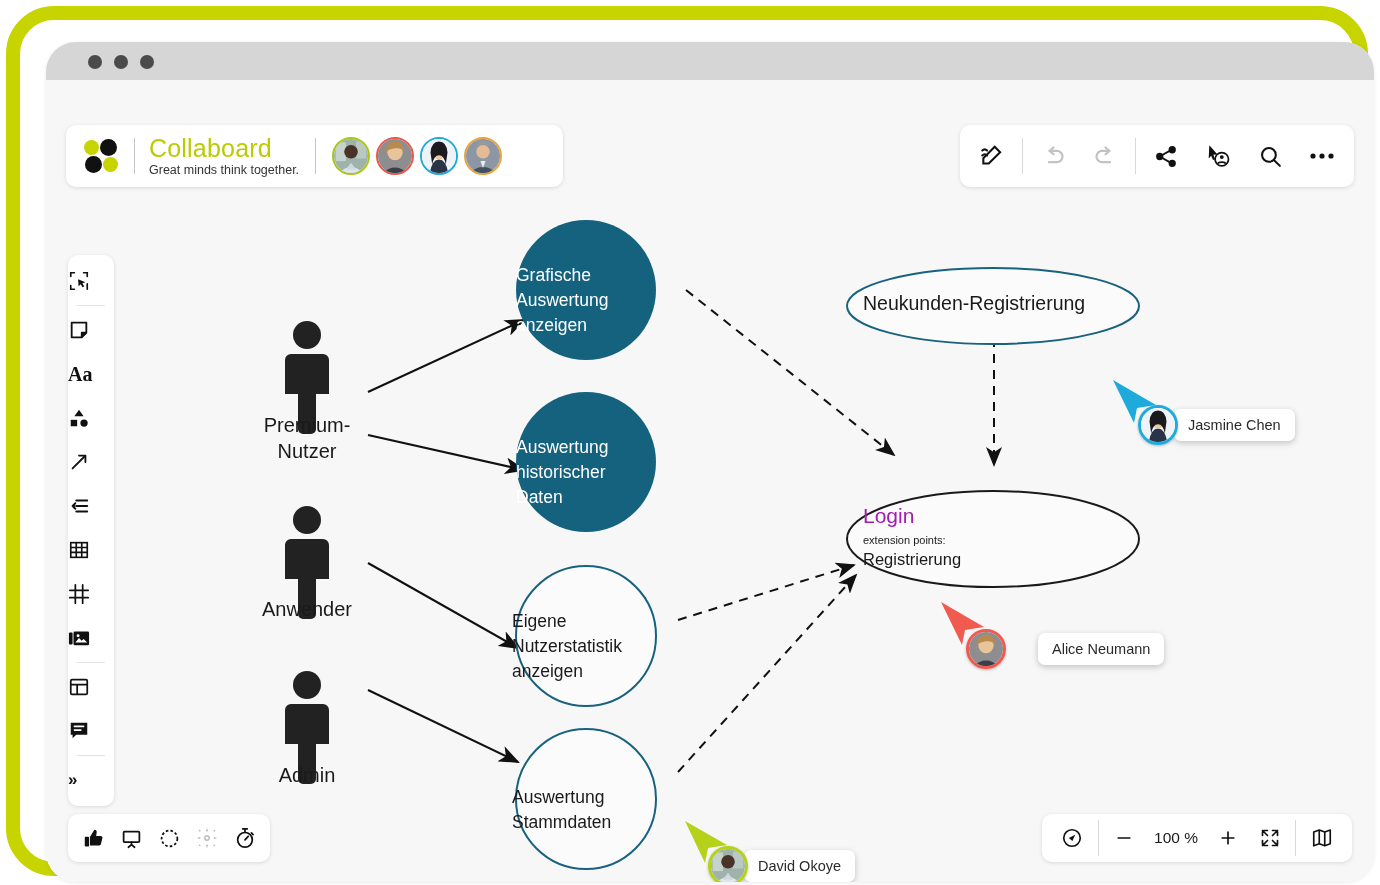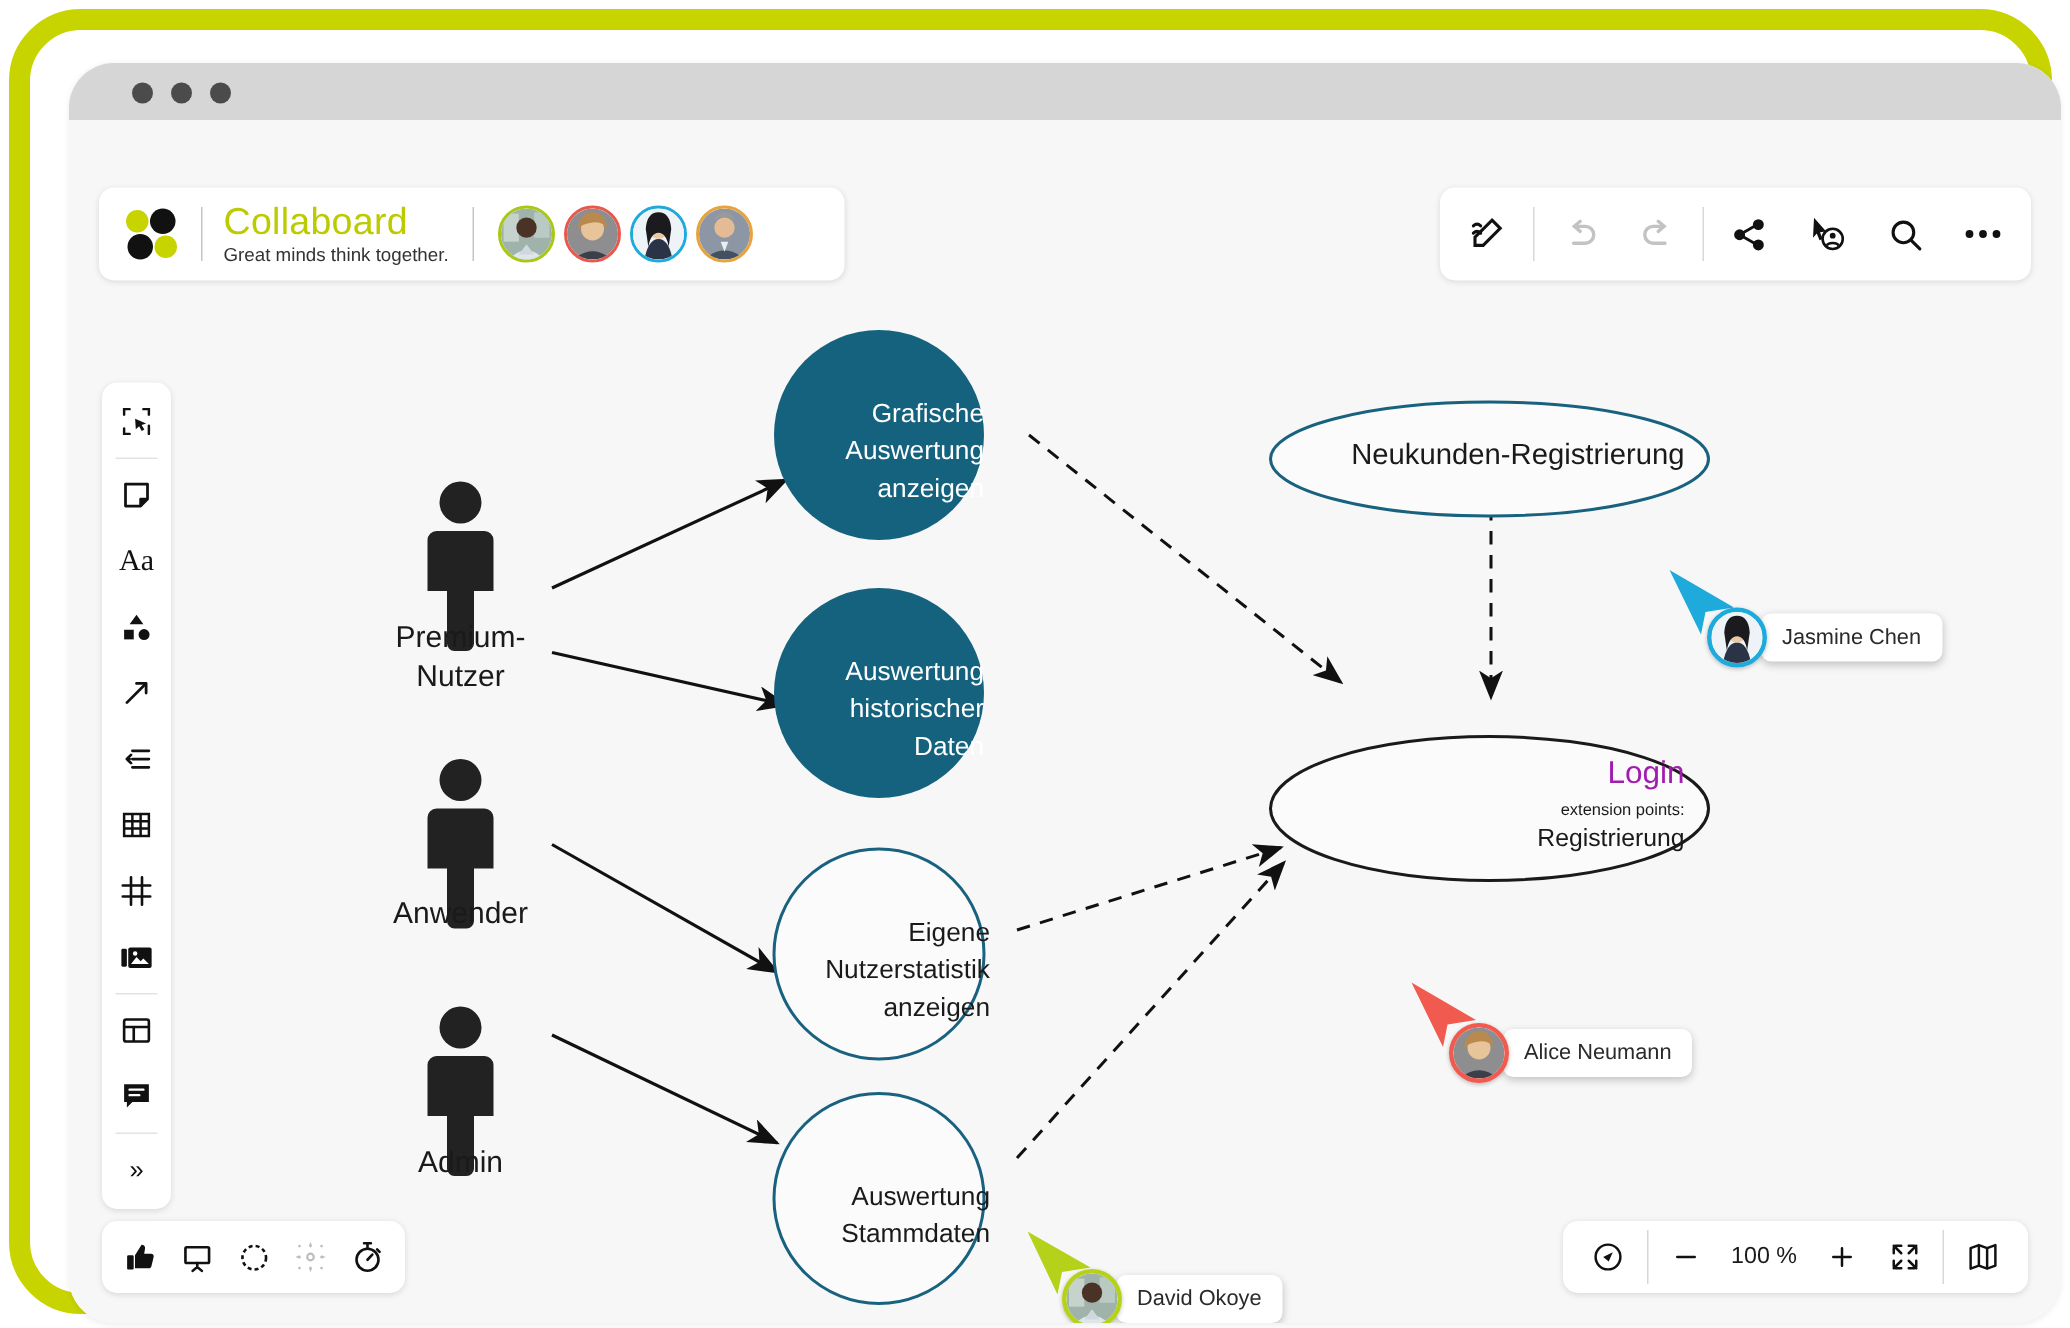--- a/index.html
+++ b/index.html
@@ -50,39 +50,39 @@
       box-shadow:0 1px 4px rgba(0,0,0,.12);padding:0 6px;}
   .tt{width:52px;height:62px;display:flex;align-items:center;justify-content:center;
       cursor:pointer;}
   .tt svg{display:block;}
   .vdiv{width:1px;height:36px;background:#d8d8d8;margin:0 4px;}
 
   
   .lefttools{position:absolute;left:22px;top:175px;width:46px;
       background:#ffffff;border-radius:10px;
       box-shadow:0 1px 4px rgba(0,0,0,.12);padding:4px 0;}
-  .lt{height:44px;display:flex;align-items:center;justify-content:center;cursor:pointer;}
+  .lt{height:44px;display:flex;align-items:center;justify-content:flex-start;cursor:pointer;font-weight:bold;}
   .lt svg{display:block;}
   .hdiv{height:1px;background:#e3e3e3;margin:2px 9px;}
 
   
   .botleft{position:absolute;left:22px;bottom:20px;height:48px;
       background:#ffffff;border-radius:10px;display:flex;align-items:center;
       box-shadow:0 1px 4px rgba(0,0,0,.12);padding:0 6px;}
   .bl{width:38px;height:48px;display:flex;align-items:center;justify-content:center;cursor:pointer;}
   .botright{position:absolute;right:22px;bottom:20px;height:48px;
       background:#ffffff;border-radius:10px;display:flex;align-items:center;
       box-shadow:0 1px 4px rgba(0,0,0,.12);padding:0 8px;}
   .br{height:48px;display:flex;align-items:center;justify-content:center;
       cursor:pointer;padding:0 11px;}
   .zoomval{font-size:15.5px;color:#1a1a1a;padding:0 8px;min-width:46px;text-align:center;}
 
   
   #diagram{position:absolute;left:0;top:0;width:1328px;height:802px;}
-  .node-txt{position:absolute;text-align:right;pointer-events:none;}
+  .node-txt{position:absolute;text-align:left;pointer-events:none;}
   .circ-fill{fill:#15627f;}
   .circ-open{fill:#fbfbfb;stroke:#19627f;stroke-width:2;}
   .ell-open{fill:#fbfbfb;stroke:#19627f;stroke-width:2;}
   .ell-black{fill:#fbfbfb;stroke:#1a1a1a;stroke-width:2;}
   .white-label{color:#ffffff;font-size:17.5px;line-height:1.42;}
   .dark-label{color:#1a1a1a;font-size:17.5px;line-height:1.42;}
   .actor-label{color:#1a1a1a;font-size:20px;line-height:1.3;text-align:center;}
 
   
   .cursor{position:absolute;display:flex;align-items:center;}
@@ -458,21 +458,21 @@
           <svg viewBox="0 0 40 40" width="100%" height="100%">
                 <rect width="40" height="40" fill="#eef3f7"></rect>
                 <path d="M9 40q3-16 11-16q8 0 11 16z" fill="#2b3446"></path>
                 <circle cx="20" cy="16" r="8" fill="#edc9a3"></circle>
                 <path d="M10 16q1-13 10-13q9 0 10 13l-2 14q-2-11-8-11q-6 0-8 11z" fill="#1b1b1f"></path>
               </svg>
         </div>
         <div class="cur-tag">Jasmine Chen</div>
       </div>
 
-      <div class="cursor" style="left:920px;top:602px;">
+      <div class="cursor" style="left:920px;top:549px;gap:36px;">
         <svg class="cur-arrow" style="left:-28px;top:-30px;" width="58" height="58" viewBox="0 0 58 58">
           <path d="M3 3 L46 28 L27 31 L24 46 z" fill="#f05a4f"></path>
         </svg>
         <div class="cur-av" style="border-color:#f05a4f;">
           <svg viewBox="0 0 40 40" width="100%" height="100%">
                 <rect width="40" height="40" fill="#8e8e90"></rect>
                 <circle cx="20" cy="16" r="9" fill="#e8c49a"></circle>
                 <path d="M8 17q2-14 12-14q10 0 12 14q-3-7-12-6q-9 1-12 6z" fill="#b98a4e"></path>
                 <path d="M5 40q15-13 30 0z" fill="#3a3f4a"></path>
               </svg>

